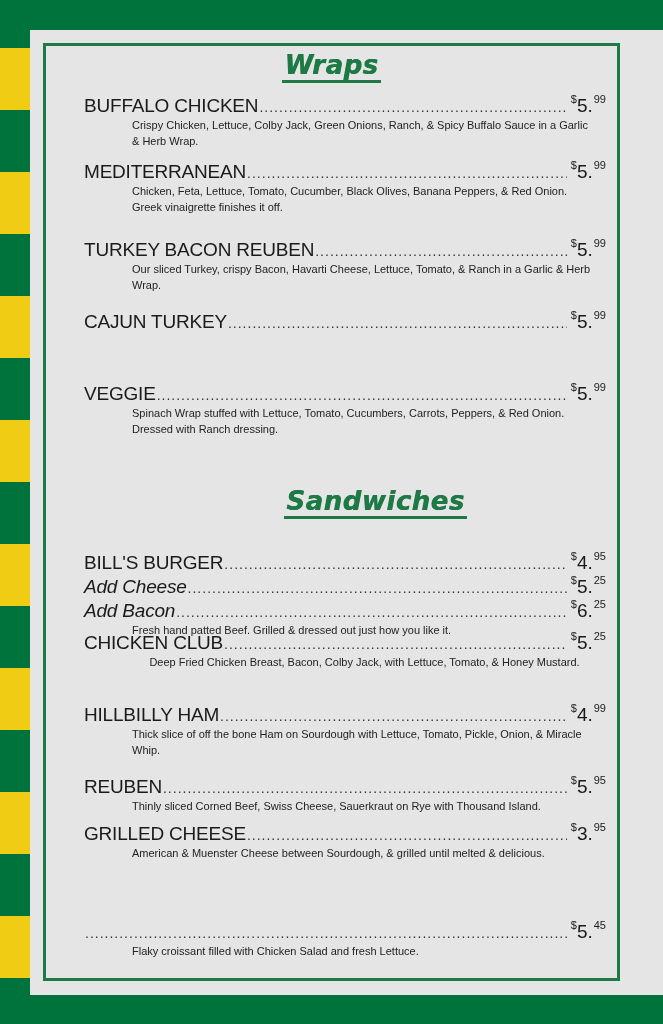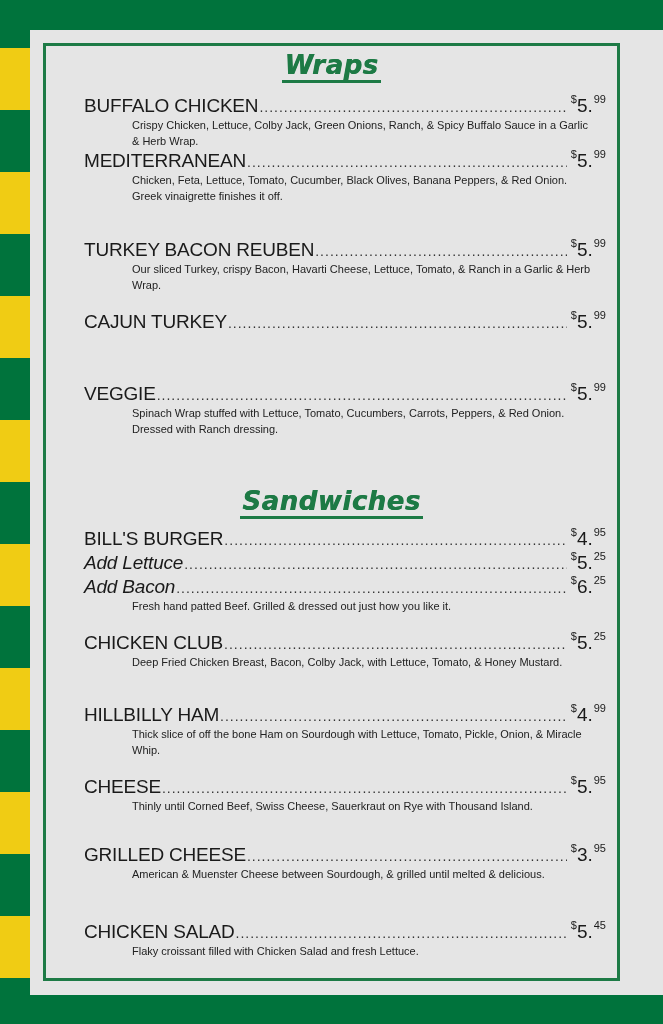--- a/index.html
+++ b/index.html
@@ -74,21 +74,21 @@
 
     <div class="item" style="top:47px;">
       <div class="row">
         <span class="name">BUFFALO CHICKEN</span>
         <span class="dots">...........................................................................................................................................</span>
         <span class="price"><sup>$</sup><span>5.</span><span class="cents">99</span></span>
       </div>
       <div class="desc">Crispy Chicken, Lettuce, Colby Jack, Green Onions, Ranch, &amp; Spicy Buffalo Sauce in a Garlic &amp; Herb Wrap.</div>
     </div>
 
-    <div class="item" style="top:102px;">
+    <div class="item" style="top:113px;">
       <div class="row">
         <span class="name">MEDITERRANEAN</span>
         <span class="dots">...........................................................................................................................................</span>
         <span class="price"><sup>$</sup><span>5.</span><span class="cents">99</span></span>
       </div>
       <div class="desc">Chicken, Feta, Lettuce, Tomato, Cucumber, Black Olives, Banana Peppers, &amp; Red Onion. Greek vinaigrette finishes it off.</div>
     </div>
 
     <div class="item" style="top:191px;">
       <div class="row">
@@ -109,82 +109,81 @@
 
     <div class="item" style="top:335px;">
       <div class="row">
         <span class="name">VEGGIE</span>
         <span class="dots">...........................................................................................................................................</span>
         <span class="price"><sup>$</sup><span>5.</span><span class="cents">99</span></span>
       </div>
       <div class="desc">Spinach Wrap stuffed with Lettuce, Tomato, Cucumbers, Carrots, Peppers, &amp; Red Onion. Dressed with Ranch dressing.</div>
     </div>
 
-    <div class="section-title" style="top:440px;">
+    <div class="section-title" style="top:440px;padding-left:44px;">
       <span>Sandwiches</span>
     </div>
 
-    <div class="item" style="top:480px;">
+    <div class="item" style="top:504px;">
       <div class="row">
         <span class="name">BILL'S BURGER</span>
         <span class="dots">...........................................................................................................................................</span>
         <span class="price"><sup>$</sup><span>4.</span><span class="cents">95</span></span>
       </div>
       <div class="row">
-        <span class="name italic">Add Lettuce</span>
+        <span class="name italic">Add Cheese</span>
         <span class="dots">...........................................................................................................................................</span>
         <span class="price"><sup>$</sup><span>5.</span><span class="cents">25</span></span>
       </div>
       <div class="row">
         <span class="name italic">Add Bacon</span>
         <span class="dots">...........................................................................................................................................</span>
         <span class="price"><sup>$</sup><span>6.</span><span class="cents">25</span></span>
       </div>
       <div class="desc">Fresh hand patted Beef. Grilled &amp; dressed out just how you like it.</div>
     </div>
 
-    <div class="item" style="top:584px;">
+    <div class="item" style="top:584px;text-align:center;">
       <div class="row">
         <span class="name">CHICKEN CLUB</span>
         <span class="dots">...........................................................................................................................................</span>
         <span class="price"><sup>$</sup><span>5.</span><span class="cents">25</span></span>
       </div>
       <div class="desc">Deep Fried Chicken Breast, Bacon, Colby Jack, with Lettuce, Tomato, &amp; Honey Mustard.</div>
     </div>
 
     <div class="item" style="top:656px;">
       <div class="row">
         <span class="name">HILLBILLY HAM</span>
         <span class="dots">...........................................................................................................................................</span>
         <span class="price"><sup>$</sup><span>4.</span><span class="cents">99</span></span>
       </div>
       <div class="desc">Thick slice of off the bone Ham on Sourdough with Lettuce, Tomato, Pickle, Onion, &amp; Miracle Whip.</div>
     </div>
 
     <div class="item" style="top:728px;">
       <div class="row">
-        <span class="name">CHEESE</span>
+        <span class="name">REUBEN</span>
         <span class="dots">...........................................................................................................................................</span>
         <span class="price"><sup>$</sup><span>5.</span><span class="cents">95</span></span>
       </div>
-      <div class="desc">Thinly until Corned Beef, Swiss Cheese, Sauerkraut on Rye with Thousand Island.</div>
+      <div class="desc">Thinly sliced Corned Beef, Swiss Cheese, Sauerkraut on Rye with Thousand Island.</div>
     </div>
 
-    <div class="item" style="top:796px;">
+    <div class="item" style="top:775px;">
       <div class="row">
         <span class="name">GRILLED CHEESE</span>
         <span class="dots">...........................................................................................................................................</span>
         <span class="price"><sup>$</sup><span>3.</span><span class="cents">95</span></span>
       </div>
       <div class="desc">American &amp; Muenster Cheese between Sourdough, &amp; grilled until melted &amp; delicious.</div>
     </div>
 
     <div class="item" style="top:873px;">
       <div class="row">
-        <span class="name">CHICKEN SALAD</span>
         <span class="dots">...........................................................................................................................................</span>
         <span class="price"><sup>$</sup><span>5.</span><span class="cents">45</span></span>
       </div>
       <div class="desc">Flaky croissant filled with Chicken Salad and fresh Lettuce.</div>
     </div>
 
   </div>
 </div>
 
 </body></html>

